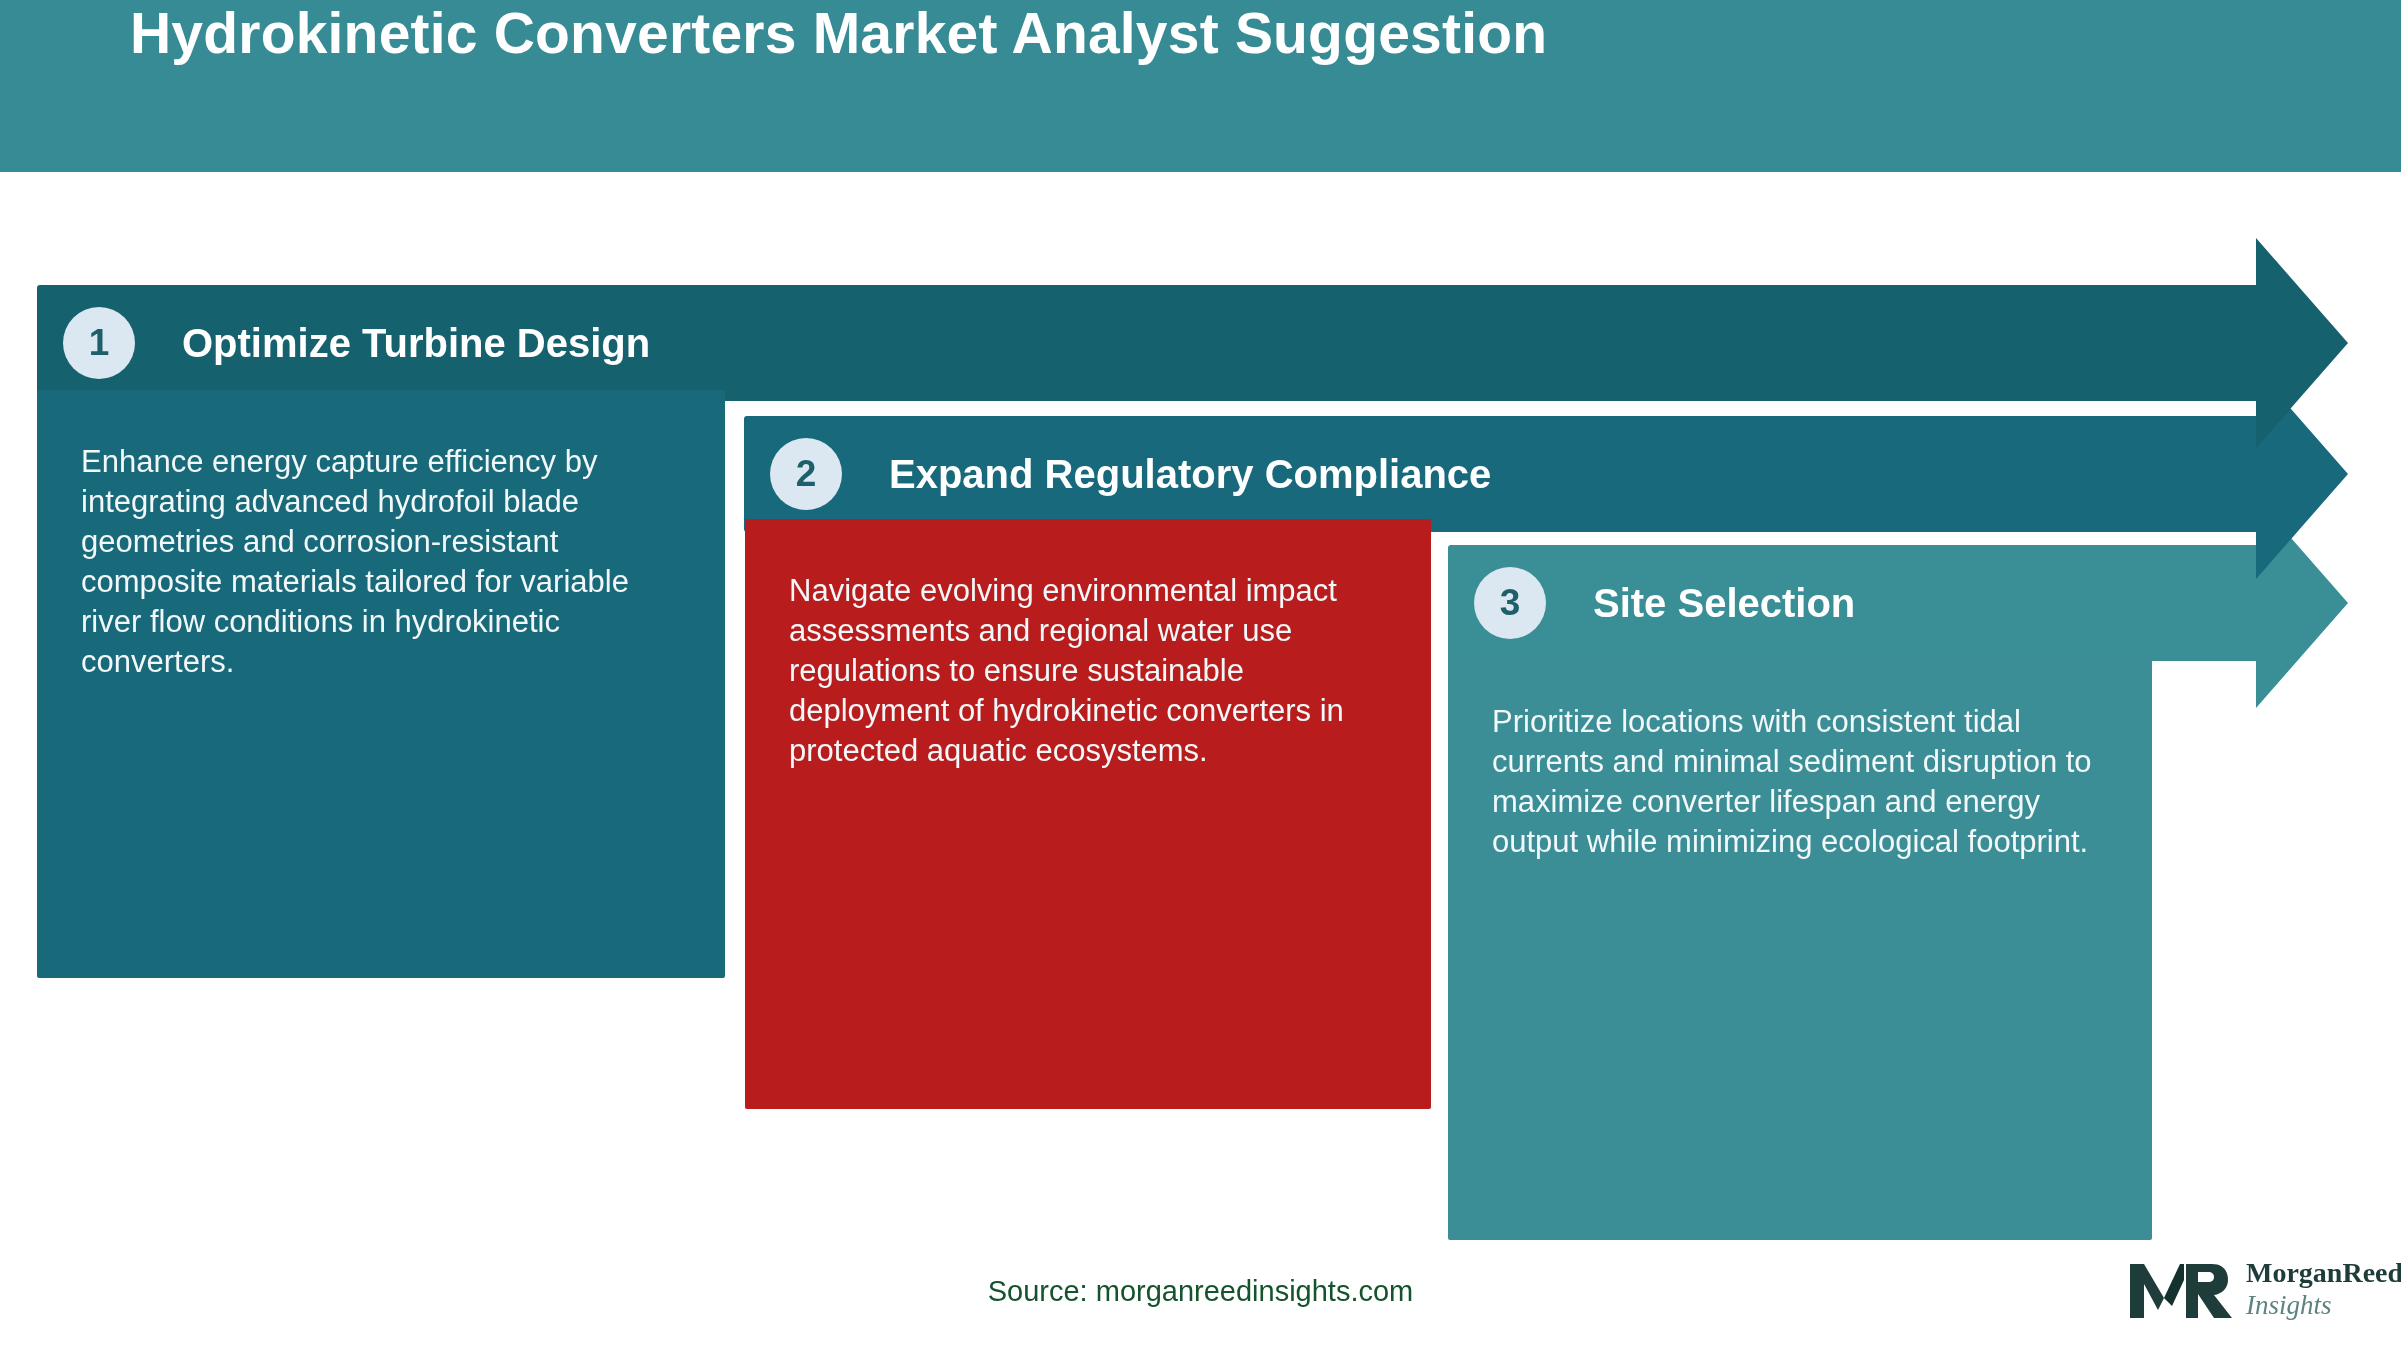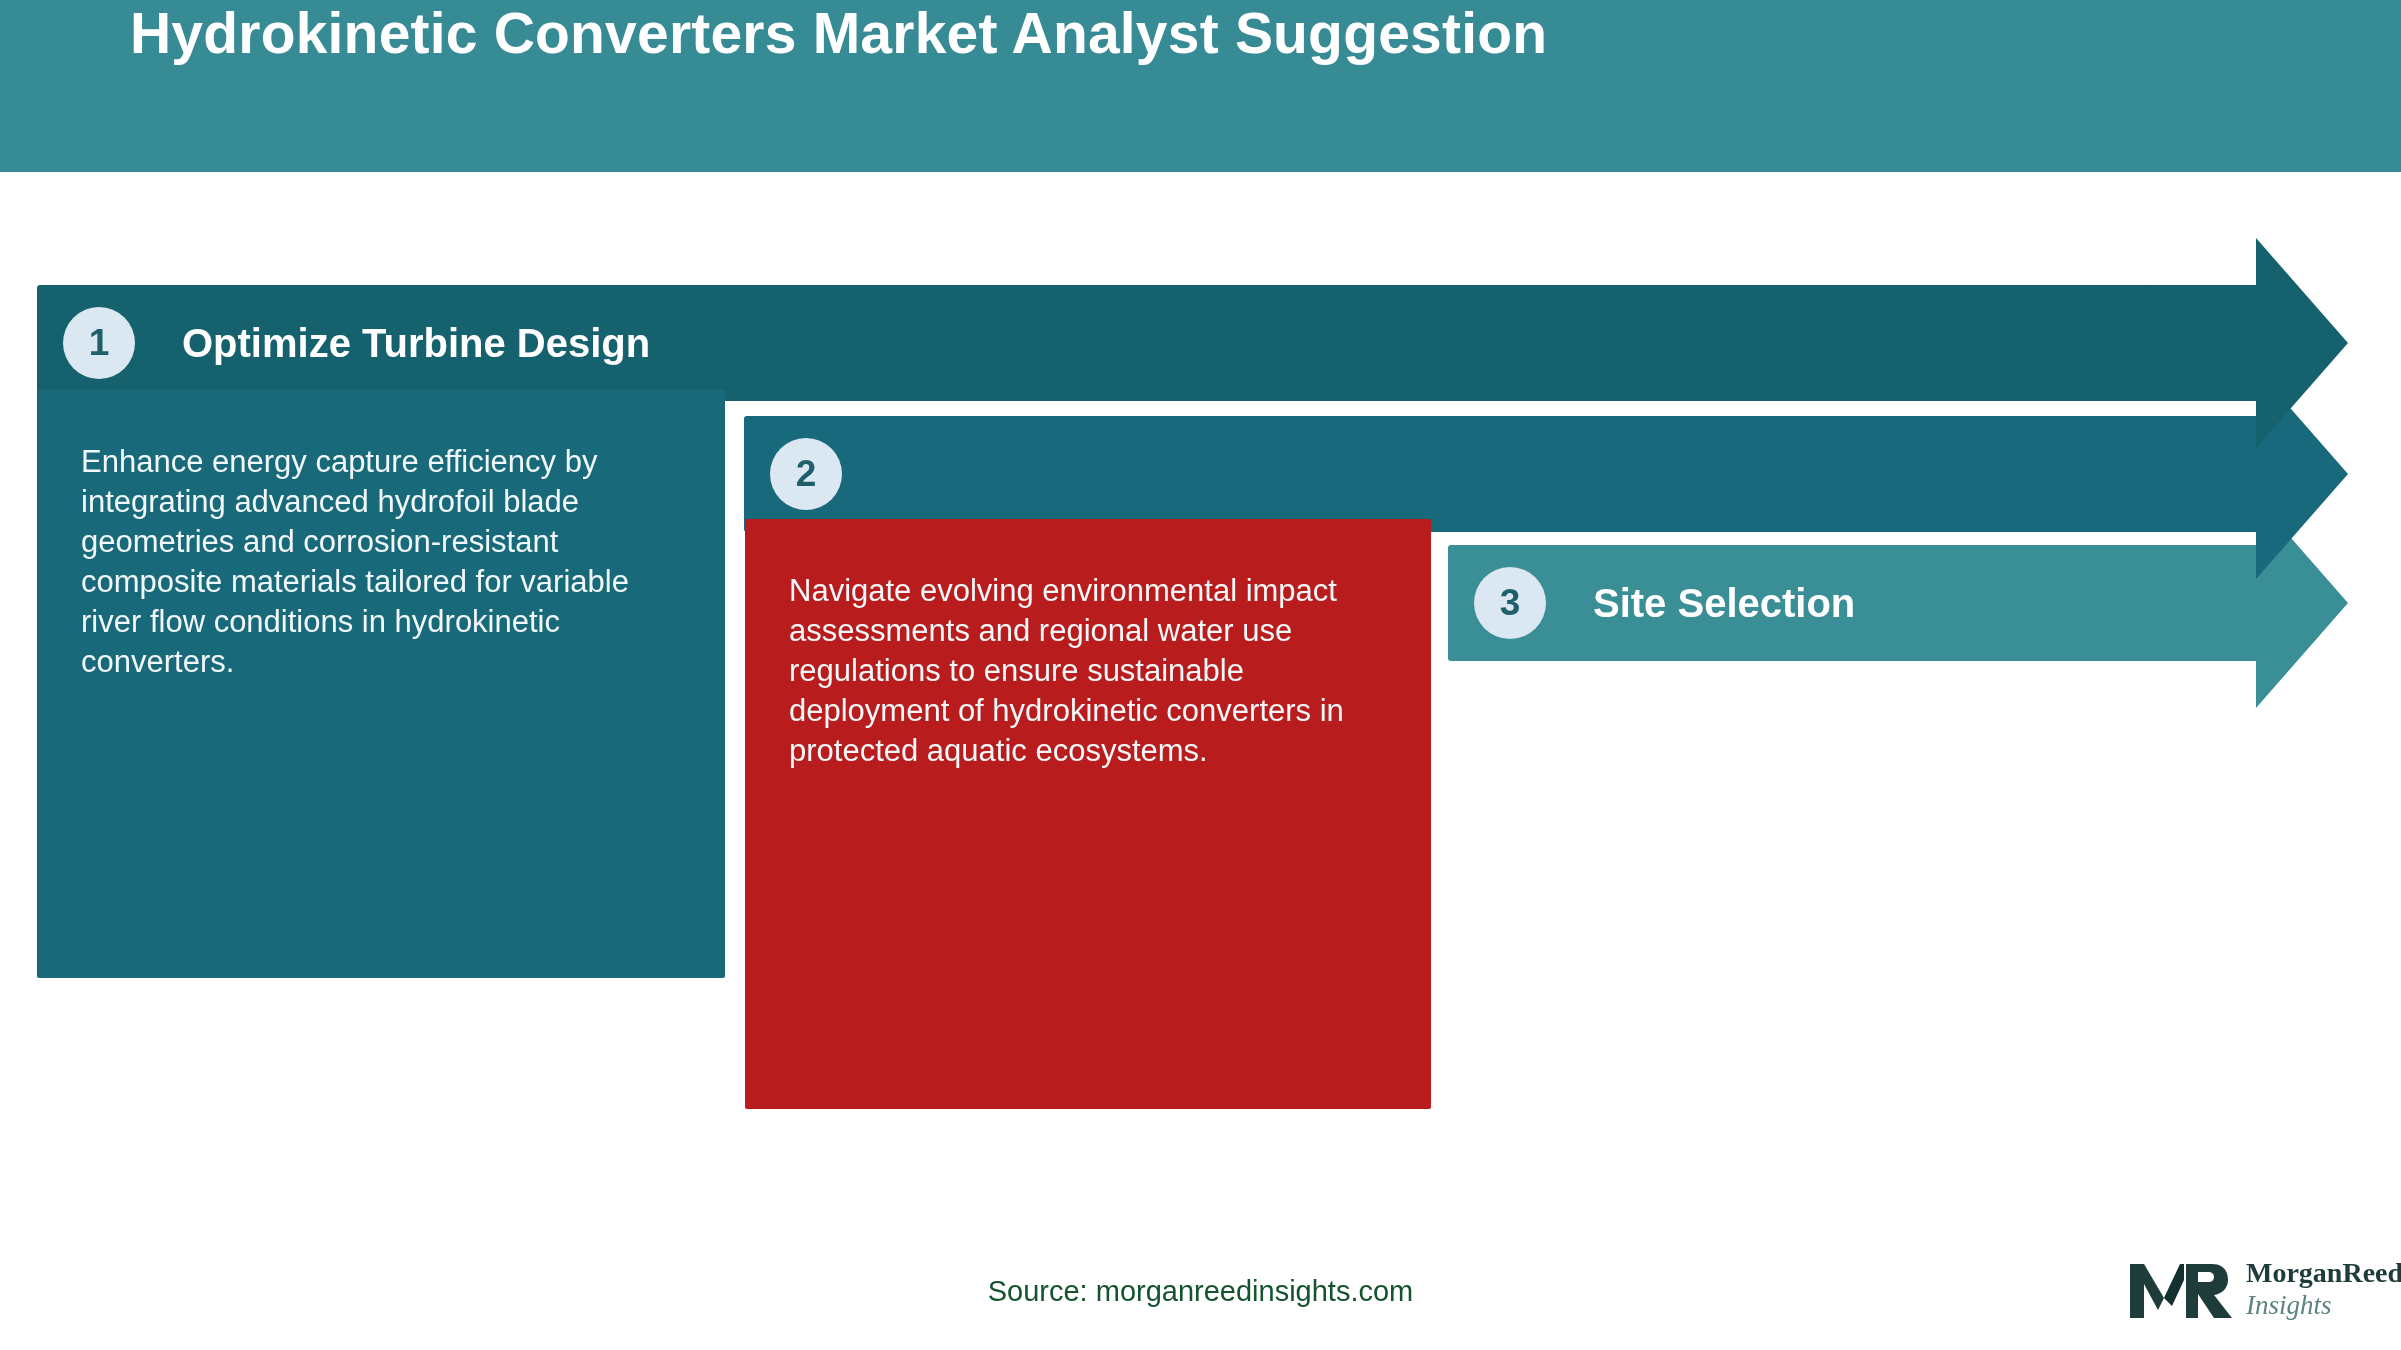--- a/index.html
+++ b/index.html
@@ -162,35 +162,39 @@
     </svg>
   </div>
 
   <div class="step-bar" style="left:37px; top:285px; width:2115px; background:#15616d;">
     <div class="step-badge">1</div>
     <div class="step-title">Optimize Turbine Design</div>
   </div>
 
   <div class="step-bar" style="left:744px; top:416px; width:1408px; background:#17697b;">
     <div class="step-badge">2</div>
+    <div class="step-title">Expand Regulatory Compliance</div>
   </div>
 
   <div class="step-bar" style="left:1448px; top:545px; width:704px; background:#3a8e96;">
     <div class="step-badge">3</div>
     <div class="step-title">Site Selection</div>
   </div>
 
   <div class="desc-card" style="left:37px; top:390px; width:688px; height:588px; background:#18697a;">
     <div class="desc-text">Enhance energy capture efficiency by integrating advanced hydrofoil blade geometries and corrosion-resistant composite materials tailored for variable river flow conditions in hydrokinetic converters.</div>
   </div>
 
   <div class="desc-card" style="left:745px; top:519px; width:686px; height:590px; background:#b91c1c;">
     <div class="desc-text">Navigate evolving environmental impact assessments and regional water use regulations to ensure sustainable deployment of hydrokinetic converters in protected aquatic ecosystems.</div>
   </div>
 
+  <div class="desc-card" style="left:1448px; top:650px; width:704px; height:590px; background:#3b8e96;">
+    <div class="desc-text">Prioritize locations with consistent tidal currents and minimal sediment disruption to maximize converter lifespan and energy output while minimizing ecological footprint.</div>
+  </div>
 
   <div id="source-text">Source: morganreedinsights.com</div>
 
   <div id="logo">
     <svg id="logo-mark" width="106" height="62" viewBox="0 0 106 62">
       <polygon points="2,60 2,6 16,6 36,40 30,52 16,26 16,60" fill="#1d3c3a"></polygon>
       <polygon points="36,40 52,6 56,6 56,22 44,48" fill="#12312f"></polygon>
       <path d="M58,6 L84,6 C96,6 100,14 100,22 C100,30 94,36 86,37 L104,60 L86,60 L70,36 L70,24 L80,24 C84,24 86,22 86,19 C86,16 84,14 80,14 L70,14 L70,60 L58,60 Z" fill="#1d3c3a"></path>
     </svg>
     <div id="logo-words">

